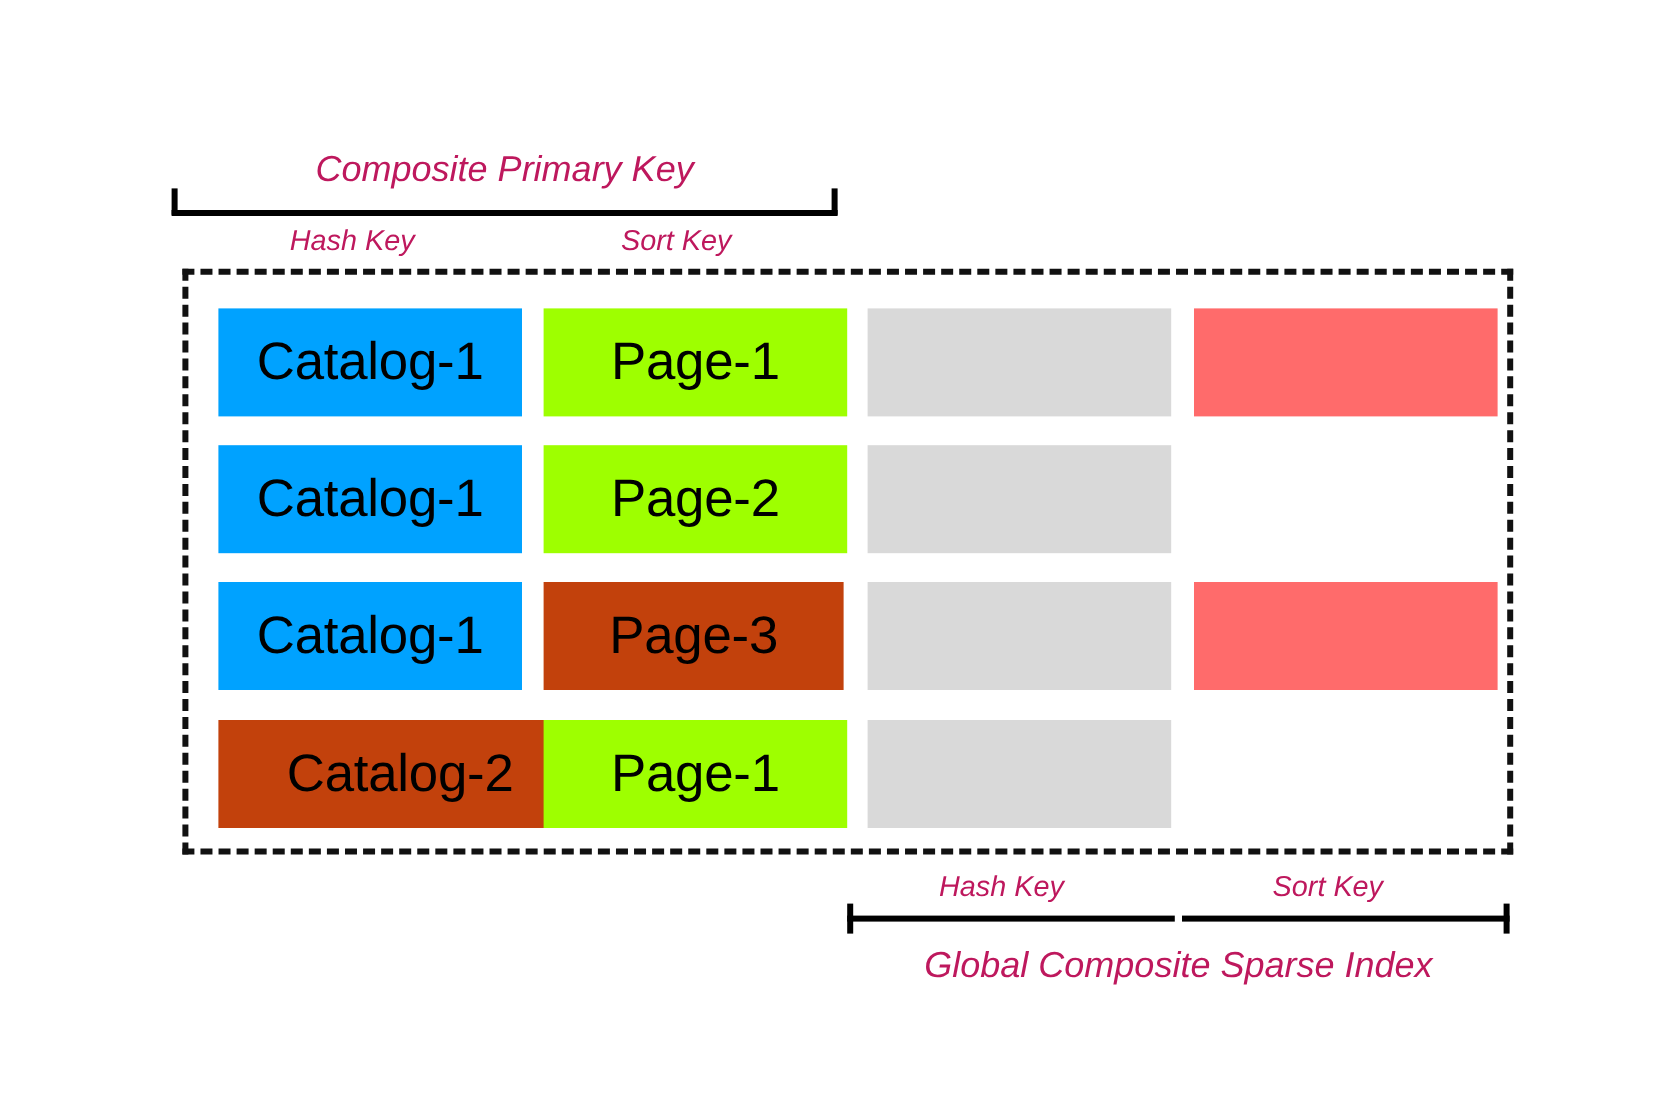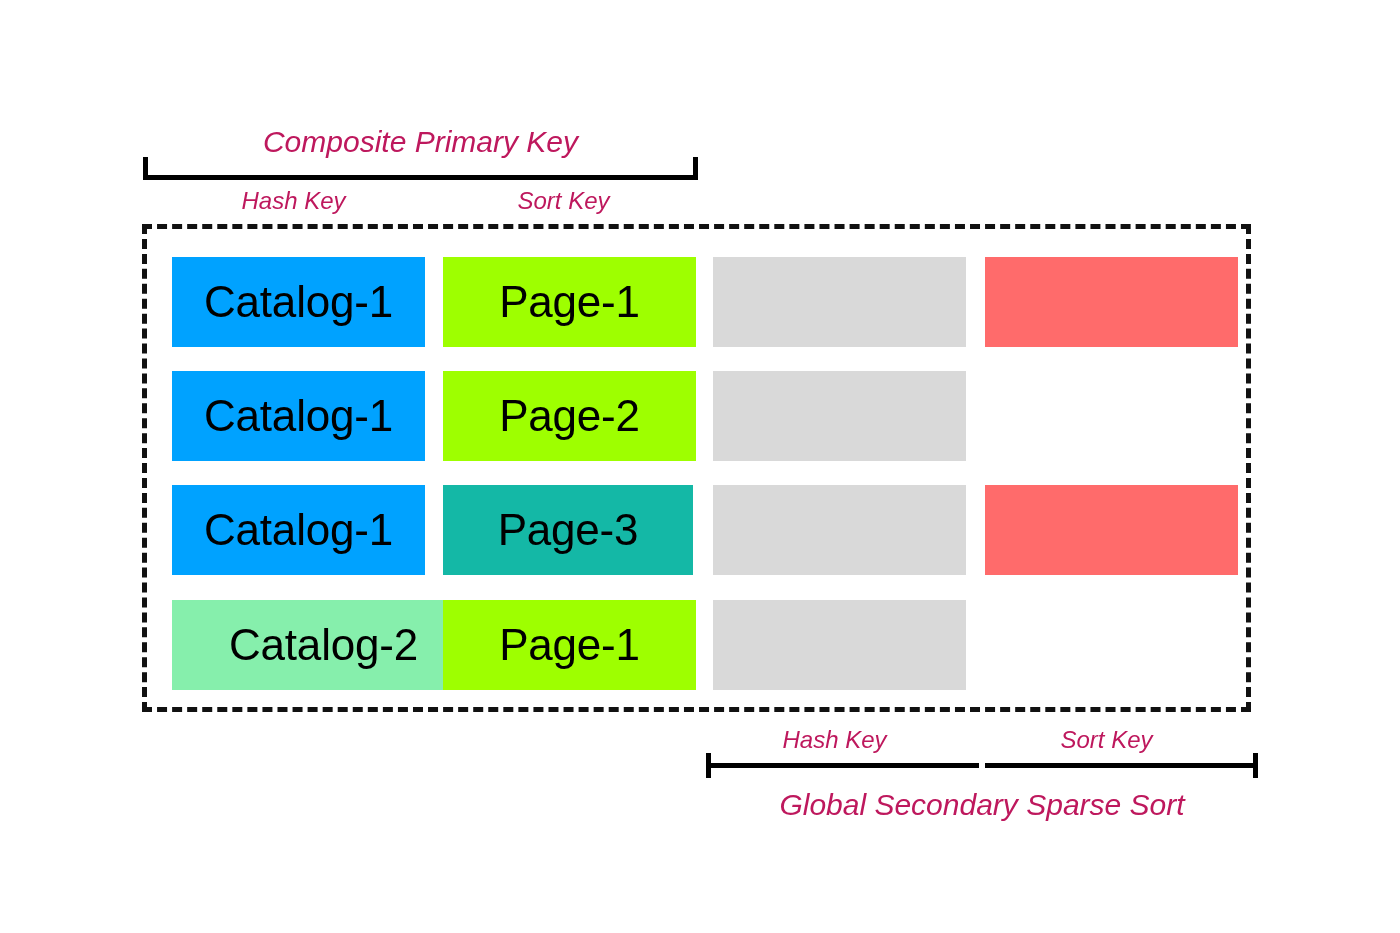--- a/index.html
+++ b/index.html
@@ -42,21 +42,21 @@
     text-align: center;
     line-height: 1;
   }
   .label-top-title   { font-size: 30px; }
   .label-keyname     { font-size: 24px; }
   .label-gsi         { font-size: 30px; }
 
   
   #table-container {
     position: absolute;
-    left: 142px;
+    left: 152px;
     top: 224px;
     width: 1109px;
     height: 488px;
     box-sizing: border-box;
     border: 5px dashed #111111;
     background: transparent;
   }
 
   
   .cell {
@@ -112,31 +112,31 @@
     <div class="cell" style="left:566px; top:142px; width:253px; height:90px; background:#D9D9D9;">
       <span></span>
     </div>
     <div class="cell empty-slot" style="left:838px; top:142px; width:253px; height:90px;">
       <span></span>
     </div>
 
     <div class="cell" style="left:25px; top:256px; width:253px; height:90px; background:#00A2FF;">
       <span>Catalog-1</span>
     </div>
-    <div class="cell" style="left:296px; top:256px; width:250px; height:90px; background:#14b8a6;">
+    <div class="cell" style="left:296px; top:256px; width:250px; height:90px; background:#c2410c;">
       <span>Page-3</span>
     </div>
     <div class="cell" style="left:566px; top:256px; width:253px; height:90px; background:#D9D9D9;">
       <span></span>
     </div>
     <div class="cell" style="left:838px; top:256px; width:253px; height:90px; background:#FF6B6B;">
       <span></span>
     </div>
 
-    <div class="cell" style="left:25px; top:371px; width:303px; height:90px; background:#86efac;">
+    <div class="cell" style="left:25px; top:371px; width:303px; height:90px; background:#c2410c;">
       <span>Catalog-2</span>
     </div>
     <div class="cell" style="left:296px; top:371px; width:253px; height:90px; background:#9EFF00;">
       <span>Page-1</span>
     </div>
     <div class="cell" style="left:566px; top:371px; width:253px; height:90px; background:#D9D9D9;">
       <span></span>
     </div>
     <div class="cell empty-slot" style="left:838px; top:371px; width:253px; height:90px;">
       <span></span>
@@ -145,15 +145,15 @@
   </div>
 
   <div class="label-italic label-keyname" style="left:708px; top:728px; width:253px;">Hash Key</div>
   <div class="label-italic label-keyname" style="left:980px; top:728px; width:253px;">Sort Key</div>
 
   <div class="bracket-line" style="left:706px; top:763px; width:273px;"></div>
   <div class="bracket-line" style="left:985px; top:763px; width:273px;"></div>
   <div class="bracket-tick" style="left:706px; top:753px; height:25px;"></div>
   <div class="bracket-tick" style="left:1253px; top:753px; height:25px;"></div>
 
-  <div class="label-italic label-gsi" style="left:706px; top:790px; width:552px;">Global Secondary Sparse Sort</div>
+  <div class="label-italic label-gsi" style="left:706px; top:790px; width:552px;">Global Composite Sparse Index</div>
 
 </div>
 
 </body></html>

